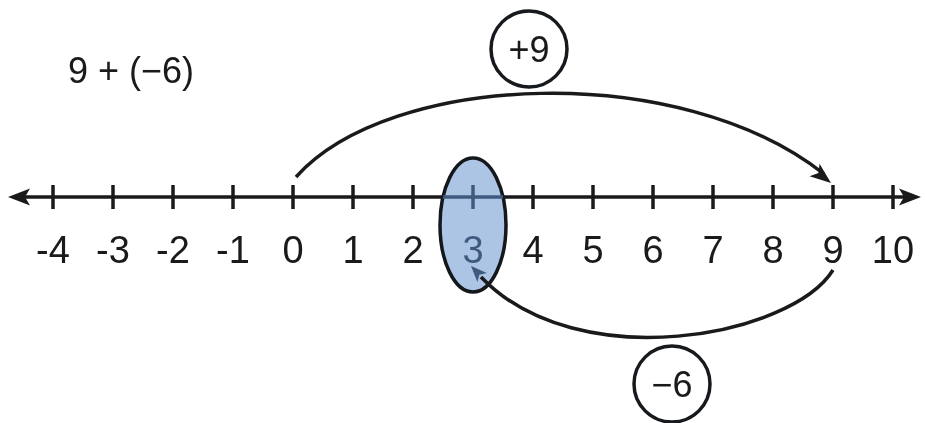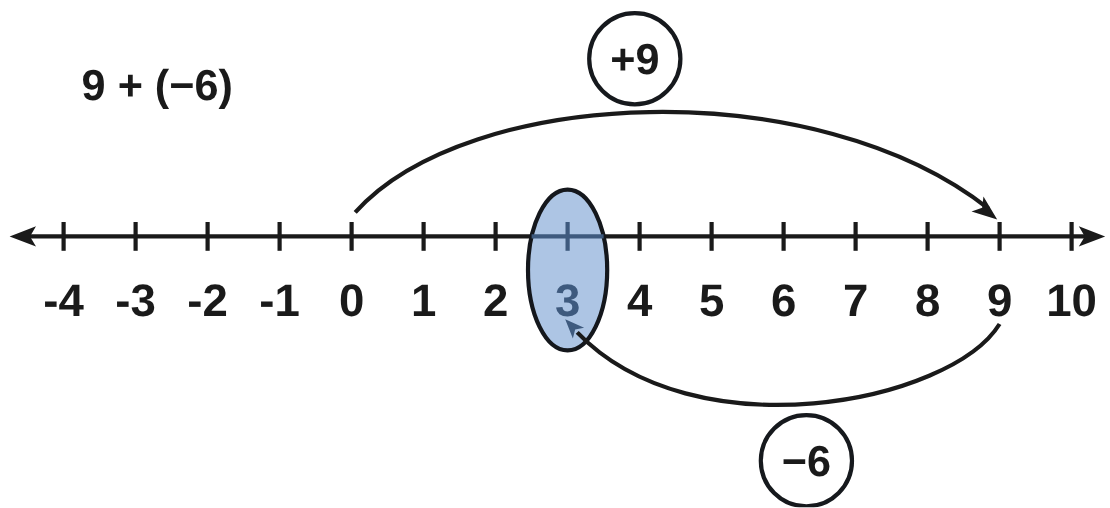--- a/index.html
+++ b/index.html
@@ -8,21 +8,20 @@
     background: #ffffff;
     width: 925px;
     height: 423px;
     overflow: hidden;
   }
   #figure-wrap {
     position: relative;
     width: 925px;
     height: 423px;
     background: #ffffff;
-    font-weight: bold;
   }
   svg {
     display: block;
     font-family: "Liberation Sans", sans-serif;
   }
   text {
     font-family: "Liberation Sans", sans-serif;
   }
 </style>
 </head>

